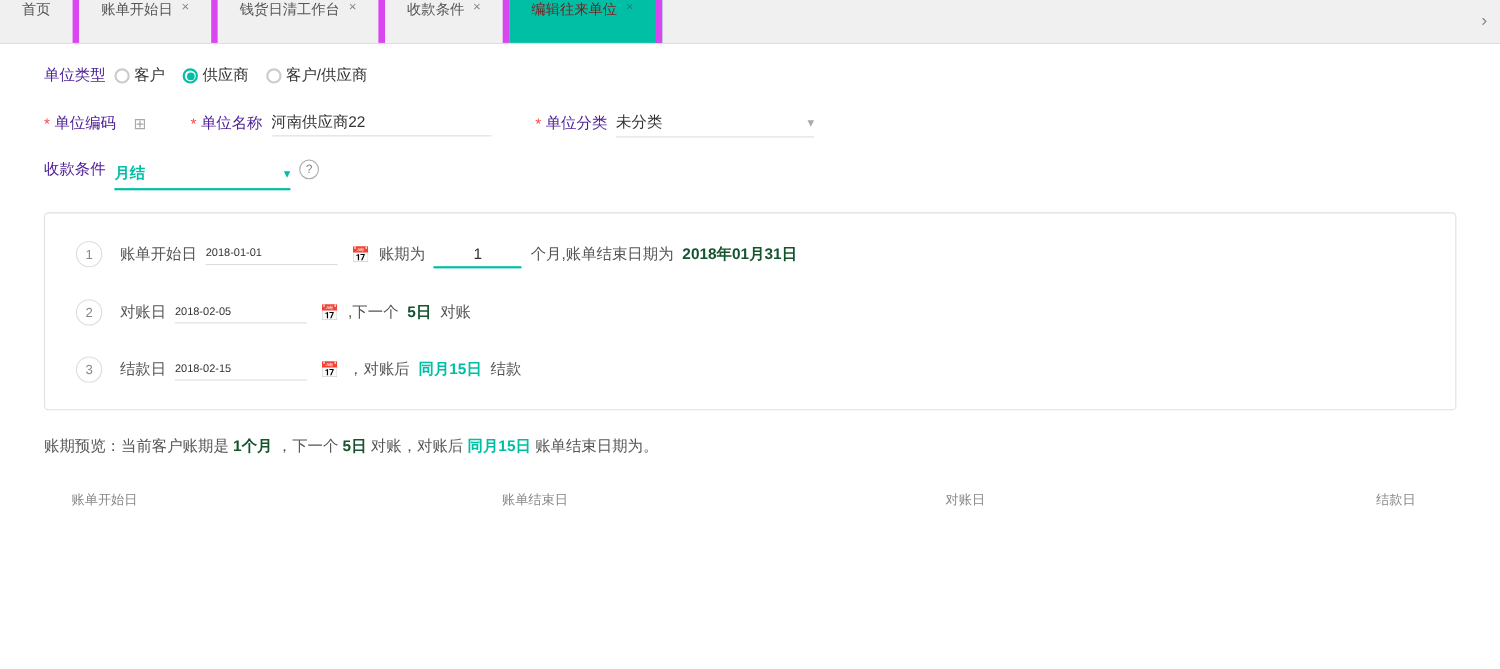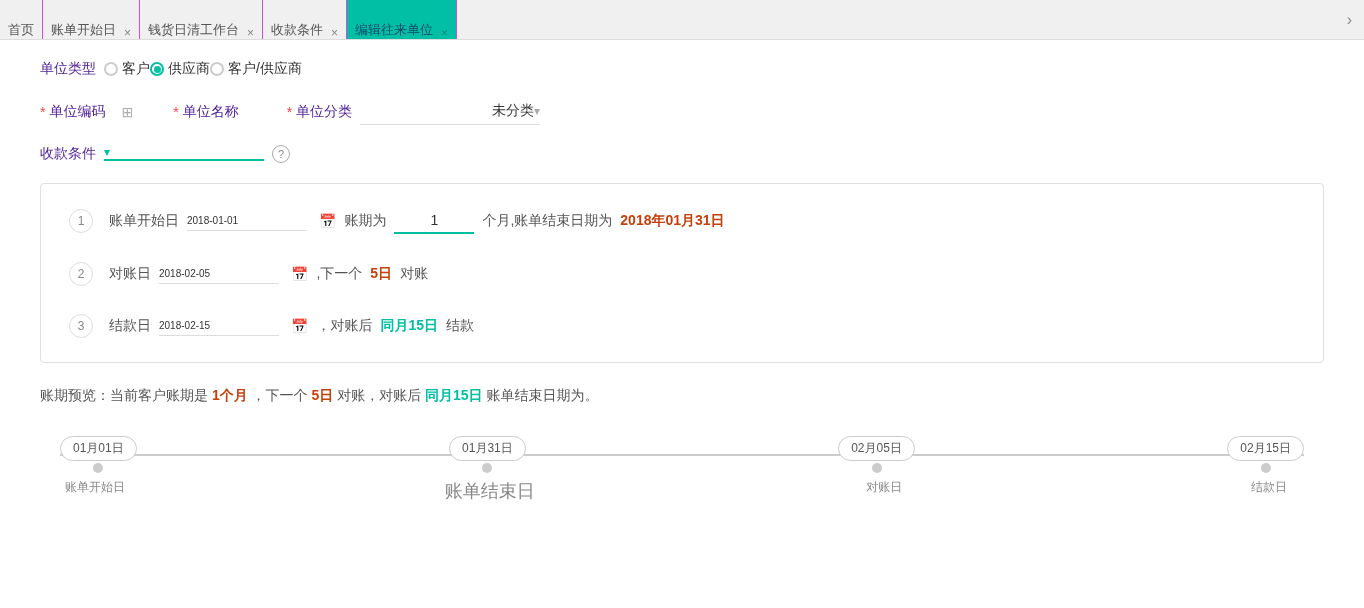--- a/index.html
+++ b/index.html
@@ -9,36 +9,36 @@
     .tab-bar {
       display: flex;
       align-items: center;
       background: #f0f0f0;
       border-bottom: 1px solid #ddd;
       height: 40px;
       padding: 0;
     }
     .tab-item {
       display: flex;
-      align-items: flex-end;
-      padding: 0 8px;
+      align-items: flex-start;
+      padding: 0 20px;
       height: 100%;
       cursor: pointer;
       font-size: 13px;
       color: #555;
-      border-right: 1px solid #d946ef;
+      border-right: 6px solid #d946ef;
       white-space: nowrap;
       background: #f0f0f0;
     }
     .tab-item:first-child {
       border-left: none;
     }
     .tab-item.active {
       background: #00bfa5;
-      color: #0c4a6e;
+      color: #7f1d1d;
       font-family: Liberation Serif, serif;
     }
     .tab-close {
       margin-left: 8px;
       font-size: 12px;
       line-height: 1;
       cursor: pointer;
       color: inherit;
       opacity: 0.7;
     }
@@ -76,20 +76,21 @@
       margin-right: 8px;
       white-space: nowrap;
     }
     .required-star {
       color: #f44;
       margin-right: 4px;
     }
     .radio-group {
       display: flex;
       align-items: center;
+      gap: 16px;
     }
     .radio-item {
       display: flex;
       align-items: center;
       gap: 4px;
       cursor: pointer;
     }
     .radio-circle {
       width: 14px;
       height: 14px;
@@ -124,21 +125,20 @@
     .input-icon {
       color: #aaa;
       margin-left: 8px;
       cursor: pointer;
     }
     .select-group {
       display: flex;
       align-items: center;
       border-bottom: 1px solid #ddd;
       width: 180px;
-      text-align: right;
     }
     .select-value {
       flex: 1;
       padding: 4px 0;
       color: #333;
     }
     .select-arrow {
       color: #aaa;
       font-size: 12px;
       cursor: pointer;
@@ -242,21 +242,21 @@
       width: 80px;
       text-align: center;
     }
     .calendar-icon {
       color: #00bfa5;
       cursor: pointer;
       font-size: 14px;
       margin-left: 4px;
     }
     .highlight-orange {
-      color: #c2410c;
+      color: #14532d;
       font-weight: bold;
     }
     .highlight-teal {
       color: #00bfa5;
       font-weight: bold;
     }
     .plain-text {
       color: #555;
     }
 
@@ -318,34 +318,36 @@
 
   <div class="form-row">
     <div class="form-group">
       <span class="required-star">*</span>
       <span class="form-label">单位编码</span>
       <span class="input-icon">⊞</span>
     </div>
     <div class="form-group">
       <span class="required-star">*</span>
       <span class="form-label">单位名称</span>
+      <input class="form-input form-input-wide" type="text" value="河南供应商22" style="">
     </div>
     <div class="form-group">
       <span class="required-star">*</span>
       <span class="form-label">单位分类</span>
       <div class="select-group">
         <span class="select-value">未分类</span>
         <span class="select-arrow">▾</span>
       </div>
     </div>
   </div>
 
   <div class="payment-row">
     <span class="form-label">收款条件</span>
     <div class="payment-select">
+      <span class="payment-value">月结</span>
       <span class="payment-arrow">▾</span>
     </div>
     <div class="help-icon">?</div>
   </div>
 
   <div class="card">
 
     <div class="step-row">
       <div class="step-number">1</div>
       <div class="step-content">
@@ -388,55 +390,25 @@
     <span>账期预览：当前客户账期是</span>
     <span class="highlight-orange">1个月</span>
     <span>，下一个</span>
     <span class="highlight-orange">5日</span>
     <span>对账，对账后</span>
     <span class="highlight-teal">同月15日</span>
     <span>账单结束日期为。</span>
   </div>
 
   <div>
-    <div style="position:relative; display:flex; align-items:center; padding: 0 20px;">
-
-      <div style="position:absolute; left:20px; right:20px; top:50%; transform:translateY(-50%); height:2px; background:#ccc; z-index:0;"></div>
-
-      <div style="display:flex;flex-direction:column;align-items:center;position:relative;z-index:1;">
-        <div style="background:#fff;border:1px solid #ccc;border-radius:20px;padding:3px 12px;font-size:12px;color:#555;white-space:nowrap;">01月01日</div>
-        <div style="width:10px;height:10px;border-radius:50%;background:#ccc;margin-top:2px;"></div>
-      </div>
-
-      <div style="flex:1;"></div>
-
-      <div style="display:flex;flex-direction:column;align-items:center;position:relative;z-index:1;">
-        <div style="background:#fff;border:1px solid #ccc;border-radius:20px;padding:3px 12px;font-size:12px;color:#555;white-space:nowrap;">01月31日</div>
-        <div style="width:10px;height:10px;border-radius:50%;background:#ccc;margin-top:2px;"></div>
-      </div>
-
-      <div style="flex:1;"></div>
-
-      <div style="display:flex;flex-direction:column;align-items:center;position:relative;z-index:1;">
-        <div style="background:#fff;border:1px solid #ccc;border-radius:20px;padding:3px 12px;font-size:12px;color:#555;white-space:nowrap;">02月05日</div>
-        <div style="width:10px;height:10px;border-radius:50%;background:#ccc;margin-top:2px;"></div>
-      </div>
-
-      <div style="flex:1;"></div>
-
-      <div style="display:flex;flex-direction:column;align-items:center;position:relative;z-index:1;">
-        <div style="background:#fff;border:1px solid #ccc;border-radius:20px;padding:3px 12px;font-size:12px;color:#555;white-space:nowrap;">02月15日</div>
-        <div style="width:10px;height:10px;border-radius:50%;background:#ccc;margin-top:2px;"></div>
-      </div>
-    </div>
 
     <div style="display:flex; align-items:flex-start; padding:0 20px; margin-top:6px;">
       <div style="font-size:12px;color:#888;text-align:center;min-width:70px;">账单开始日</div>
       <div style="flex:1;"></div>
-      <div style="font-size:18px;color:#888;text-align:center;min-width:70px;">账单结束日</div>
+      <div style="font-size:12px;color:#888;text-align:center;min-width:70px;">账单结束日</div>
       <div style="flex:1;"></div>
       <div style="font-size:12px;color:#888;text-align:center;min-width:70px;">对账日</div>
       <div style="flex:1;"></div>
       <div style="font-size:12px;color:#888;text-align:center;min-width:70px;">结款日</div>
     </div>
   </div>
 
 </div>
 
 </body></html>

